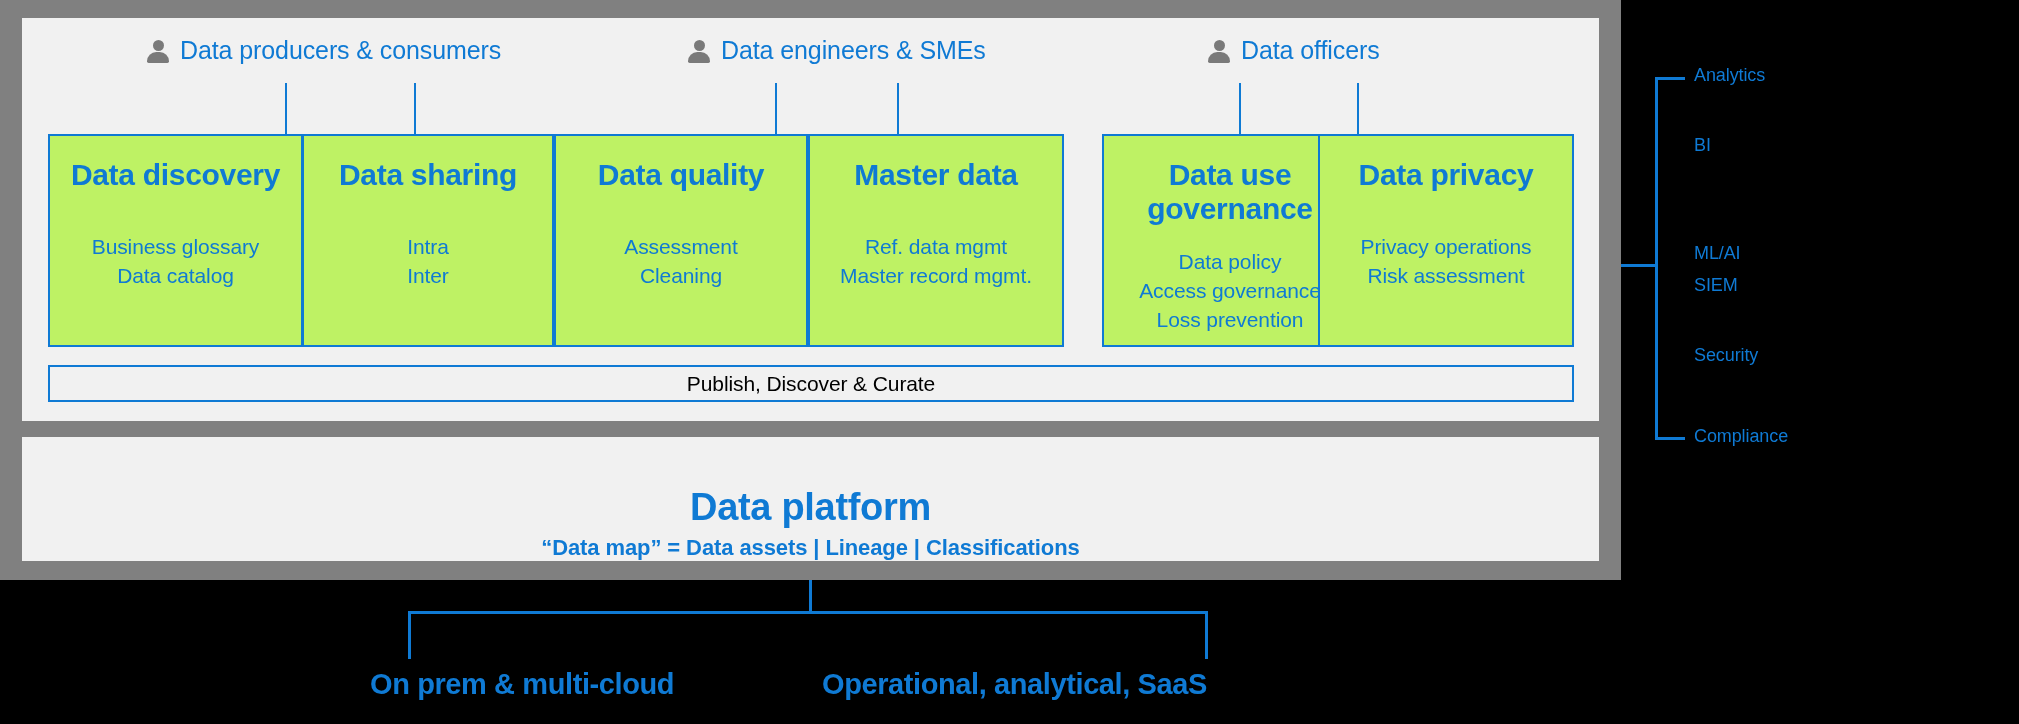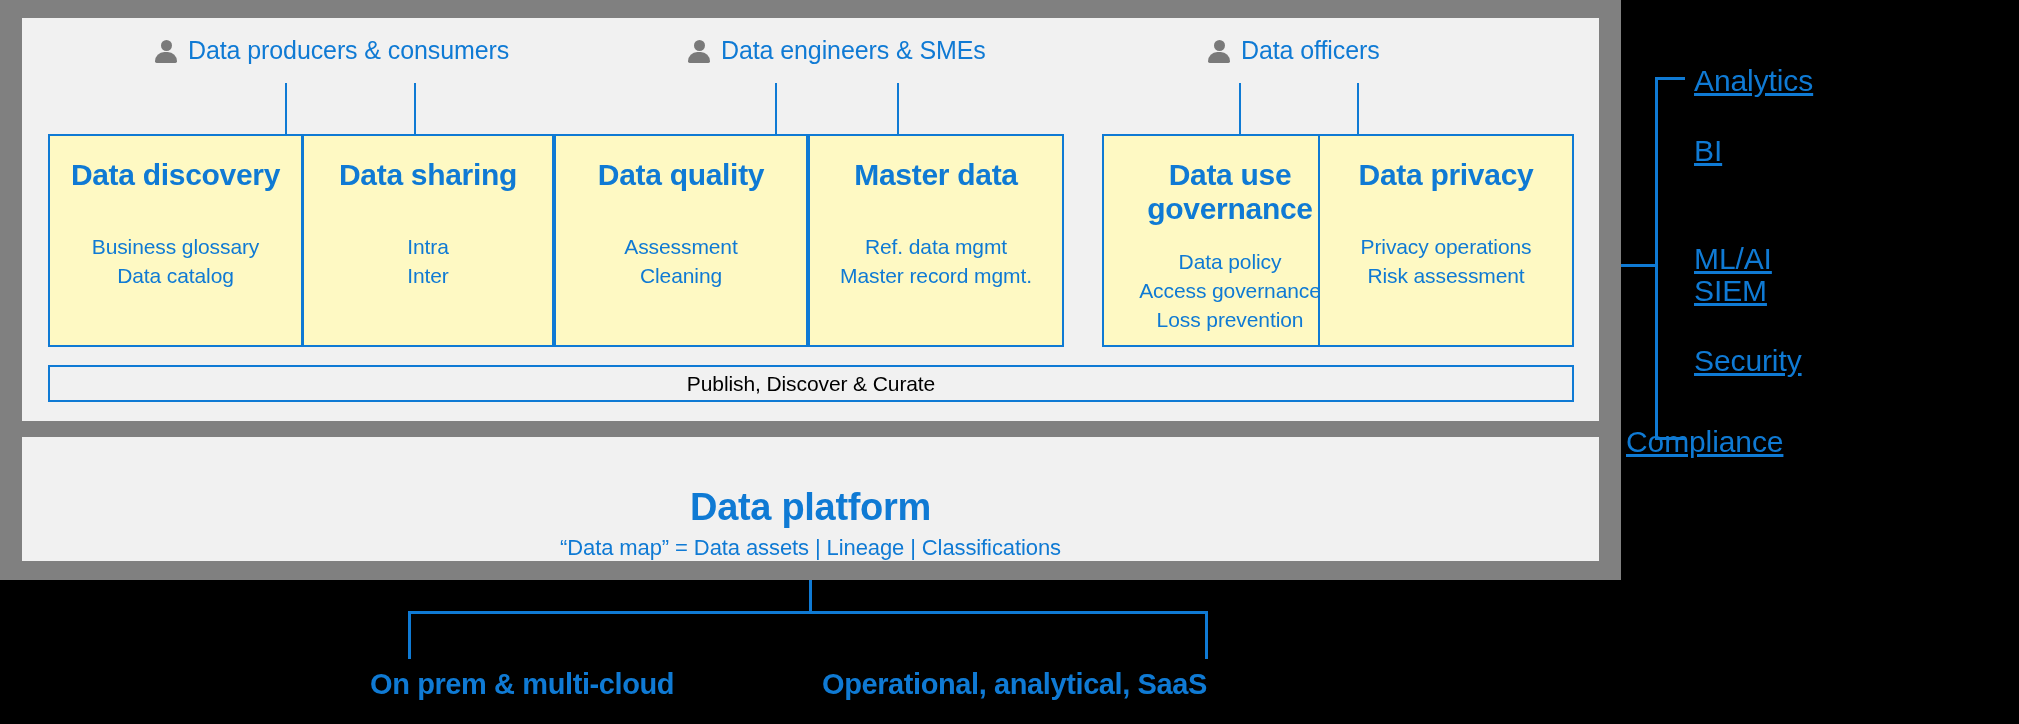--- a/index.html
+++ b/index.html
@@ -100,21 +100,21 @@
     width: 2px;
     background: #0f7ad4;
   }
 
   
   .card {
     position: absolute;
     top: 134px;
     height: 213px;
     border: 2px solid #0f7ad4;
-    background: #fef9c3;
+    background: #bef264;
     box-sizing: border-box;
     display: flex;
     flex-direction: column;
     align-items: center;
     padding-top: 22px;
   }
   .card-title {
     color: #0f7ad4;
     font-size: 30px;
     font-weight: bold;
@@ -158,38 +158,37 @@
   .platform-title {
     color: #0f7ad4;
     font-size: 38px;
     font-weight: bold;
     line-height: 1.1;
     letter-spacing: -0.3px;
   }
   .platform-sub {
     color: #0f7ad4;
     font-size: 22px;
-    font-weight: normal;
+    font-weight: bold;
     margin-top: 6px;
     letter-spacing: -0.1px;
   }
 
   
   .bracket-line {
     position: absolute;
     background: #0f7ad4;
   }
   .consumer {
     position: absolute;
     color: #0f7ad4;
-    font-size: 30px;
+    font-size: 18px;
     line-height: 1;
     white-space: nowrap;
     letter-spacing: -0.1px;
-    text-decoration: underline;
   }
 
   
   .src-label {
     position: absolute;
     color: #0f7ad4;
     font-size: 29px;
     font-weight: bold;
     line-height: 1;
     white-space: nowrap;
@@ -198,21 +197,21 @@
 </style>
 </head>
 <body>
 
 <div id="canvas">
 
   <div class="gray-band"></div>
 
   <div class="panel-governance"></div>
 
-  <div class="persona" style="left:155px; top:38px;">
+  <div class="persona" style="left:147px; top:38px;">
     <span class="persona-icon">
         <span class="head"></span>
         <span class="body"></span>
       </span>
     <span class="persona-label">Data producers &amp; consumers</span>
   </div>
   <div class="persona" style="left:688px; top:38px;">
     <span class="persona-icon">
         <span class="head"></span>
         <span class="body"></span>
@@ -298,21 +297,21 @@
 
   <div class="bracket-line" style="left:1655px; top:77px; width:30px; height:3px;"></div>
 
   <div class="bracket-line" style="left:1655px; top:437px; width:30px; height:3px;"></div>
 
   <div class="consumer" style="left:1694px; top:66px;">Analytics</div>
   <div class="consumer" style="left:1694px; top:136px;">BI</div>
   <div class="consumer" style="left:1694px; top:206px;margin-top:38px;">ML/AI</div>
   <div class="consumer" style="left:1694px; top:276px;">SIEM</div>
   <div class="consumer" style="left:1694px; top:346px;">Security</div>
-  <div class="consumer" style="left:1626px; top:427px;">Compliance</div>
+  <div class="consumer" style="left:1694px; top:427px;">Compliance</div>
 
   <div class="bracket-line" style="left:809px; top:580px; width:3px; height:33px;"></div>
 
   <div class="bracket-line" style="left:408px; top:611px; width:800px; height:3px;"></div>
 
   <div class="bracket-line" style="left:408px; top:611px; width:3px; height:48px;"></div>
 
   <div class="bracket-line" style="left:1205px; top:611px; width:3px; height:48px;"></div>
 
   <div class="src-label" style="left:822px; top:670px;">Operational, analytical, SaaS</div>

